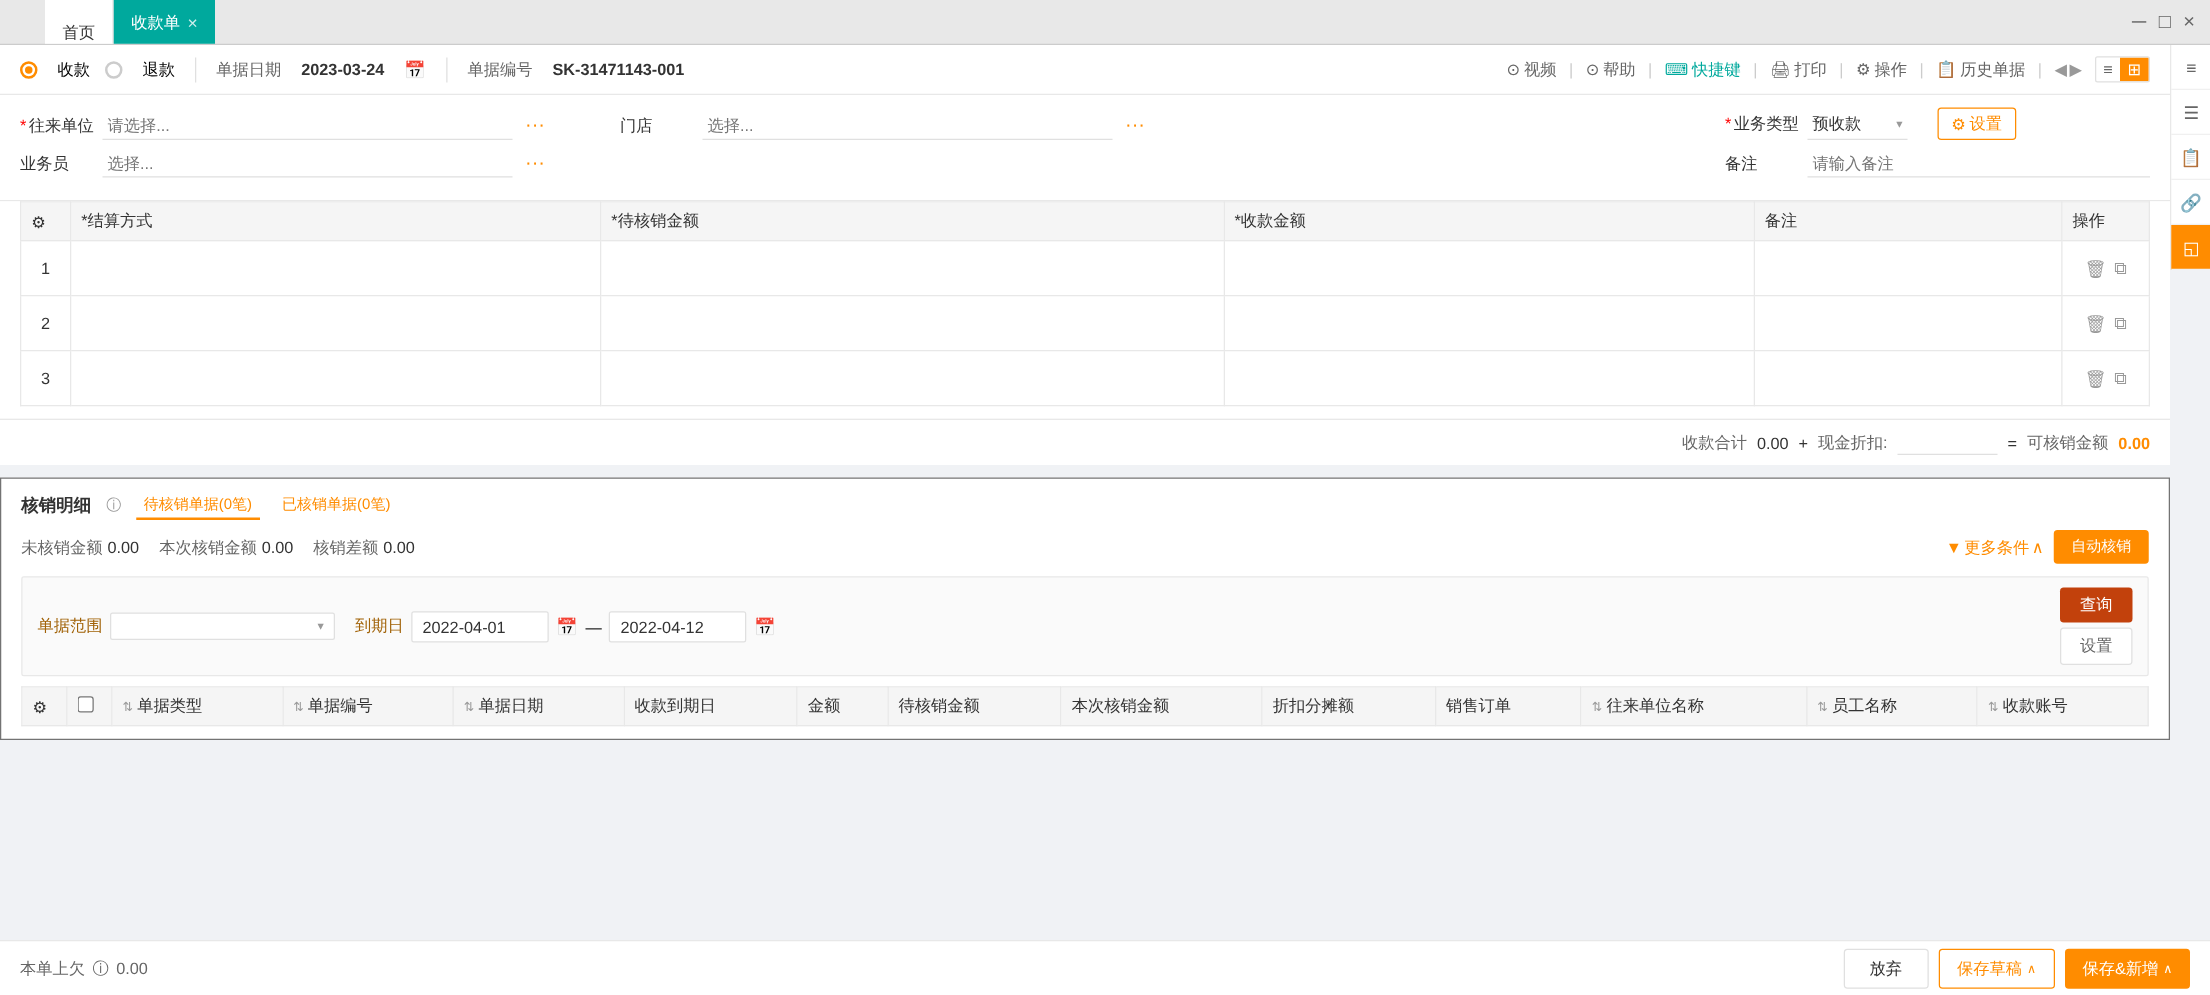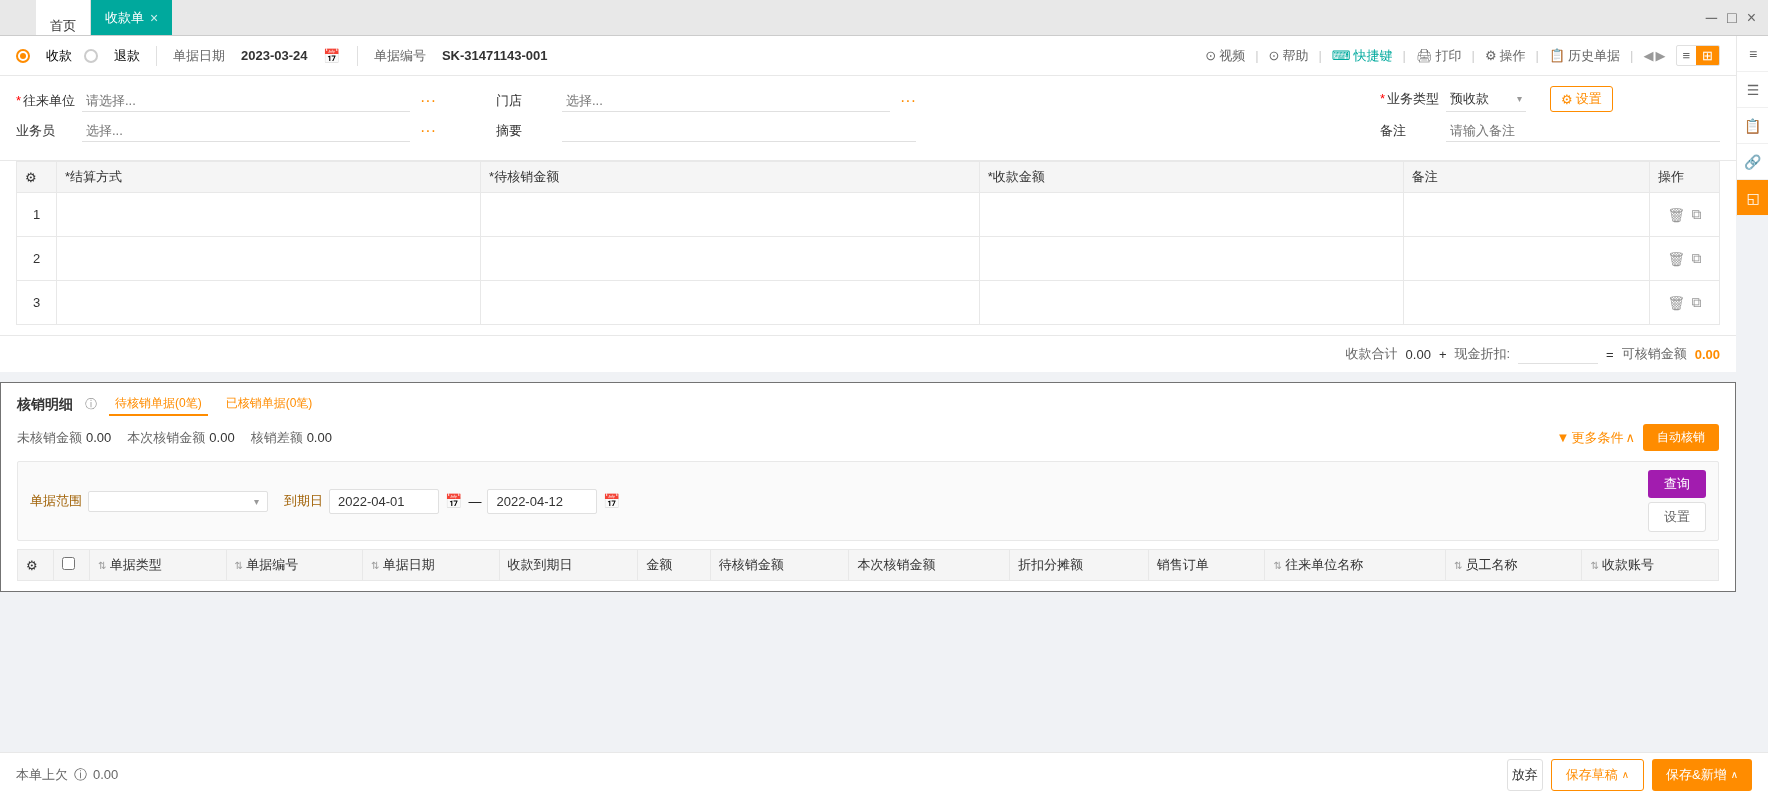--- a/index.html
+++ b/index.html
@@ -214,21 +214,21 @@
     .date-range { display: flex; align-items: center; gap: 6px; }
     .date-input {
       border: 1px solid #e0e0e0;
       border-radius: 2px;
       padding: 4px 8px;
       background: #fff;
       color: #333;
       width: 110px;
     }
     .query-btn {
-      background: #a21caf;
+      background: #c2410c;
       color: #fff;
       border: none;
       border-radius: 3px;
       padding: 5px 16px;
       cursor: pointer;
     }
     .settings-small-btn {
       border: 1px solid #e0e0e0;
       background: #fff;
       border-radius: 3px;
@@ -263,21 +263,21 @@
       padding: 0 16px;
       gap: 10px;
       z-index: 100;
     }
     .bottom-info { display: flex; align-items: center; gap: 6px; color: #666; font-size: 12px; }
     .bottom-actions { margin-left: auto; display: flex; gap: 8px; }
     .btn-abandon {
       border: 1px solid #e0e0e0;
       background: #fff;
       border-radius: 3px;
-      padding: 6px 4px;
+      padding: 6px 20px;
       cursor: pointer;
       color: #333;
     }
     .btn-save-draft {
       border: 1px solid #ff8c00;
       background: #fff;
       color: #ff8c00;
       border-radius: 3px;
       padding: 6px 14px;
       cursor: pointer;
@@ -429,24 +429,20 @@
     </div>
     <div class="form-row">
 
       <div class="form-field" style="max-width:420px">
         <span class="form-field-label">业务员</span>
         <input class="form-input" type="text" style="color: rgb(204, 204, 204);" placeholder="选择...">
         <span class="more-btn">···</span>
       </div>
       <div style="width:60px"></div>
 
-      <div class="form-field" style="max-width:420px">
-        <span class="form-field-label">摘要</span>
-        <input class="form-input" type="text" style="">
-      </div>
       <div style="width:60px"></div>
 
       <div class="form-field" style="margin-left:auto;max-width:340px">
         <span class="form-field-label">备注</span>
         <input class="form-input" type="text" style="color: rgb(204, 204, 204);" placeholder="请输入备注">
       </div>
     </div>
   </div>
 
   <div class="table-section">

